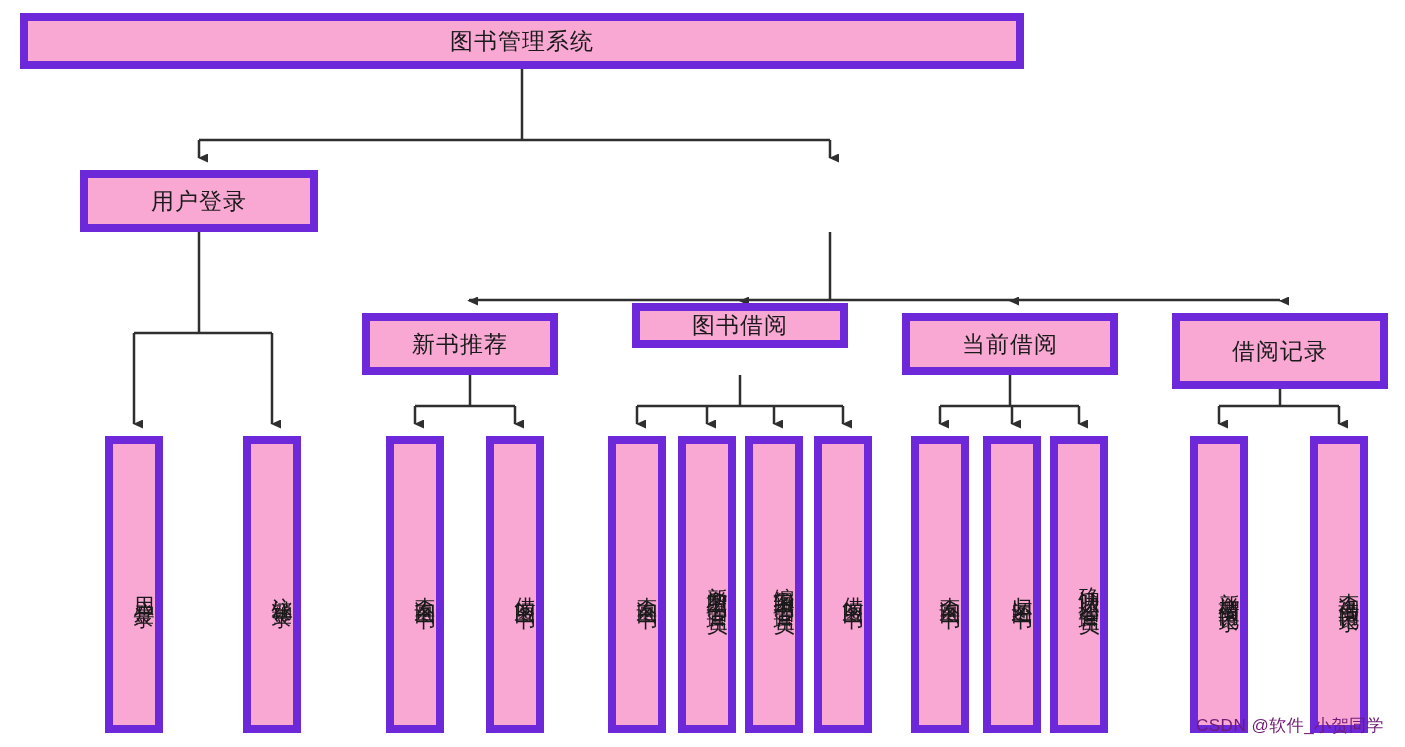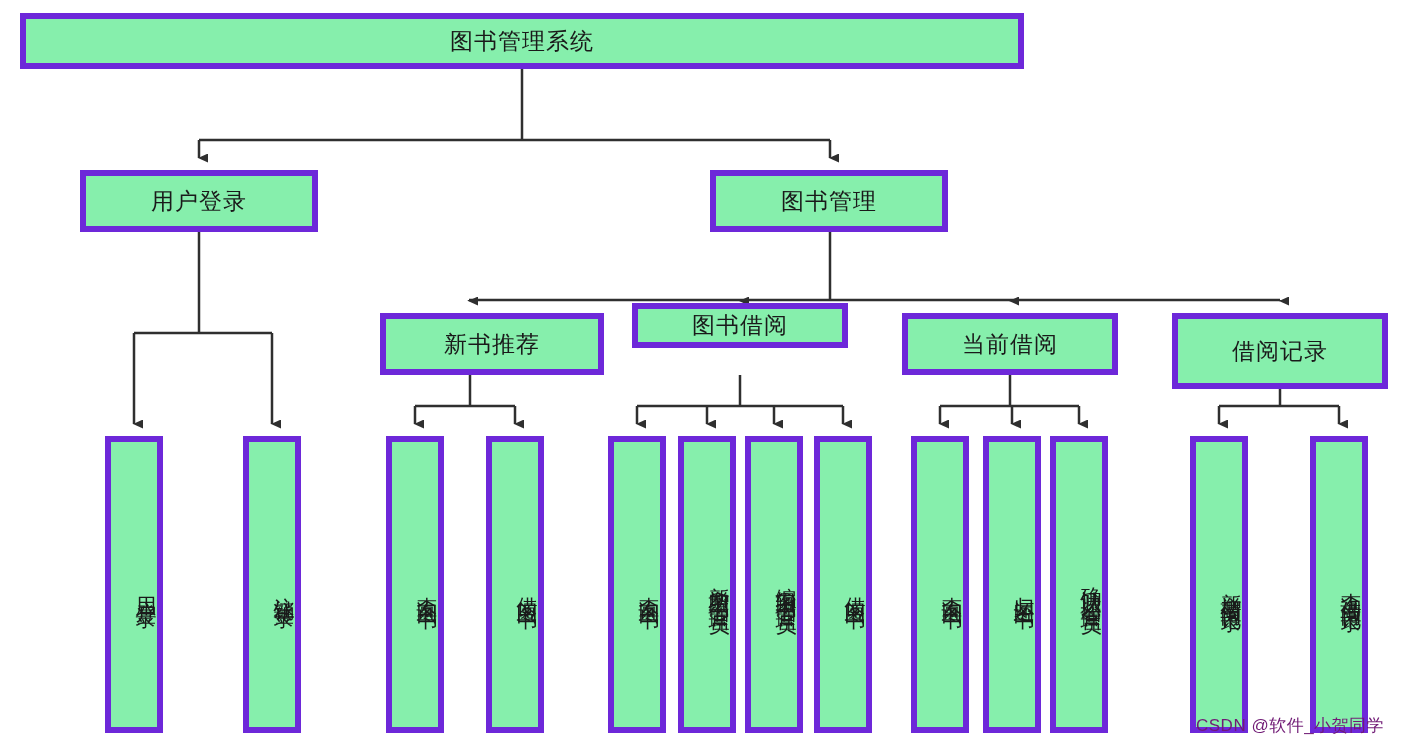--- a/index.html
+++ b/index.html
@@ -20,22 +20,22 @@
   #wires {
     position: absolute;
     left: 0;
     top: 0;
     width: 1405px;
     height: 747px;
   }
   .node {
     position: absolute;
     box-sizing: border-box;
-    border: 6px solid #6d28d9;
-    background: #86efac;
+    border: 8px solid #6d28d9;
+    background: #f9a8d4;
     display: flex;
     align-items: center;
     justify-content: center;
     color: #1a1a1a;
   }
   .node-h {
     font-size: 23px;
     letter-spacing: 1px;
     line-height: 1.15;
   }
@@ -120,25 +120,22 @@
     </g>
   </svg>
 
   <div class="node node-h" style="left:20px; top:13px; width:1004px; height:56px;">
     <span>图书管理系统</span>
   </div>
 
   <div class="node node-h" style="left:80px; top:170px; width:238px; height:62px;">
     <span>用户登录</span>
   </div>
-  <div class="node node-h" style="left:710px; top:170px; width:238px; height:62px;">
-    <span>图书管理</span>
-  </div>
 
-  <div class="node node-h" style="left:380px; top:313px; width:224px; height:62px;">
+  <div class="node node-h" style="left:362px; top:313px; width:196px; height:62px;">
     <span>新书推荐</span>
   </div>
   <div class="node node-h" style="left:632px; top:303px; width:216px; height:45px;">
     <span>图书借阅</span>
   </div>
   <div class="node node-h" style="left:902px; top:313px; width:216px; height:62px;">
     <span>当前借阅</span>
   </div>
   <div class="node node-h" style="left:1172px; top:313px; width:216px; height:76px;">
     <span>借阅记录</span>

